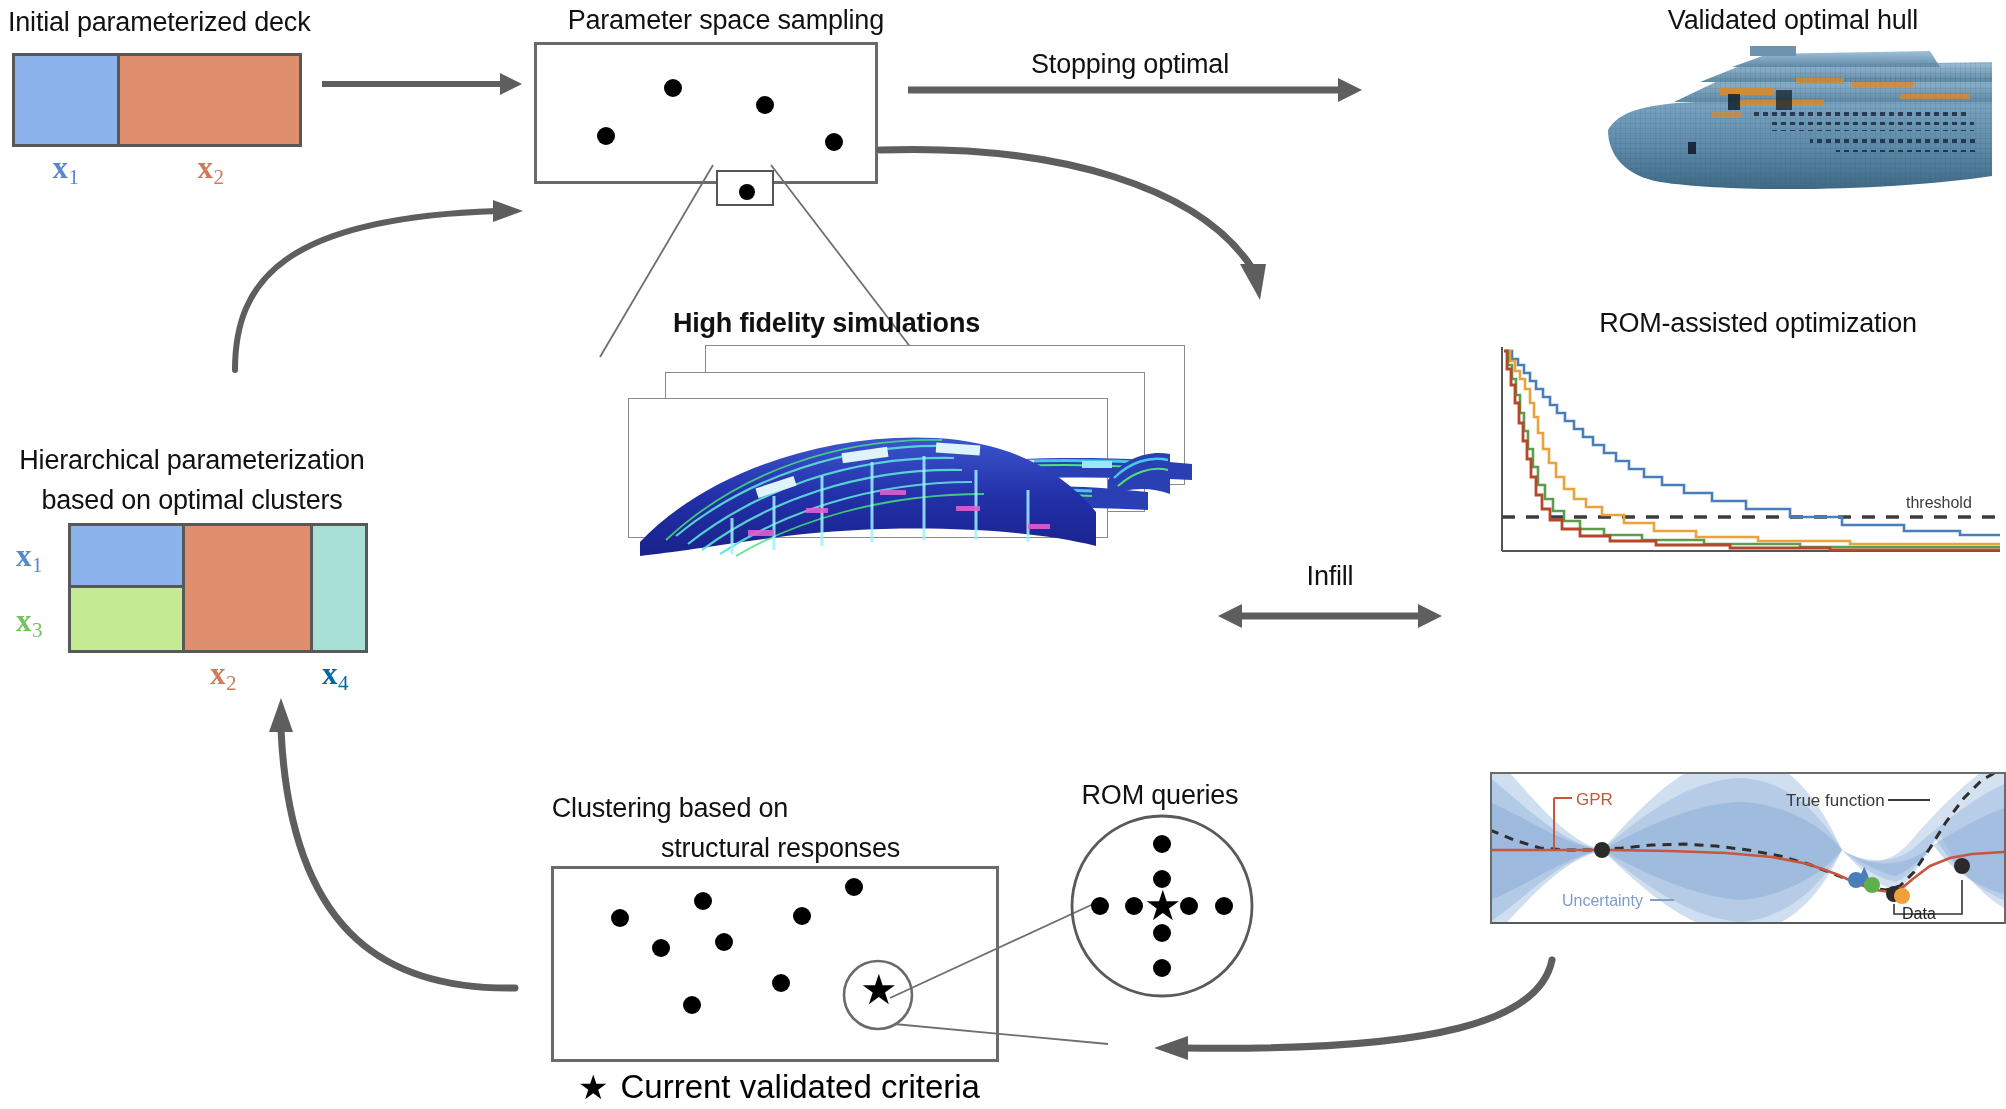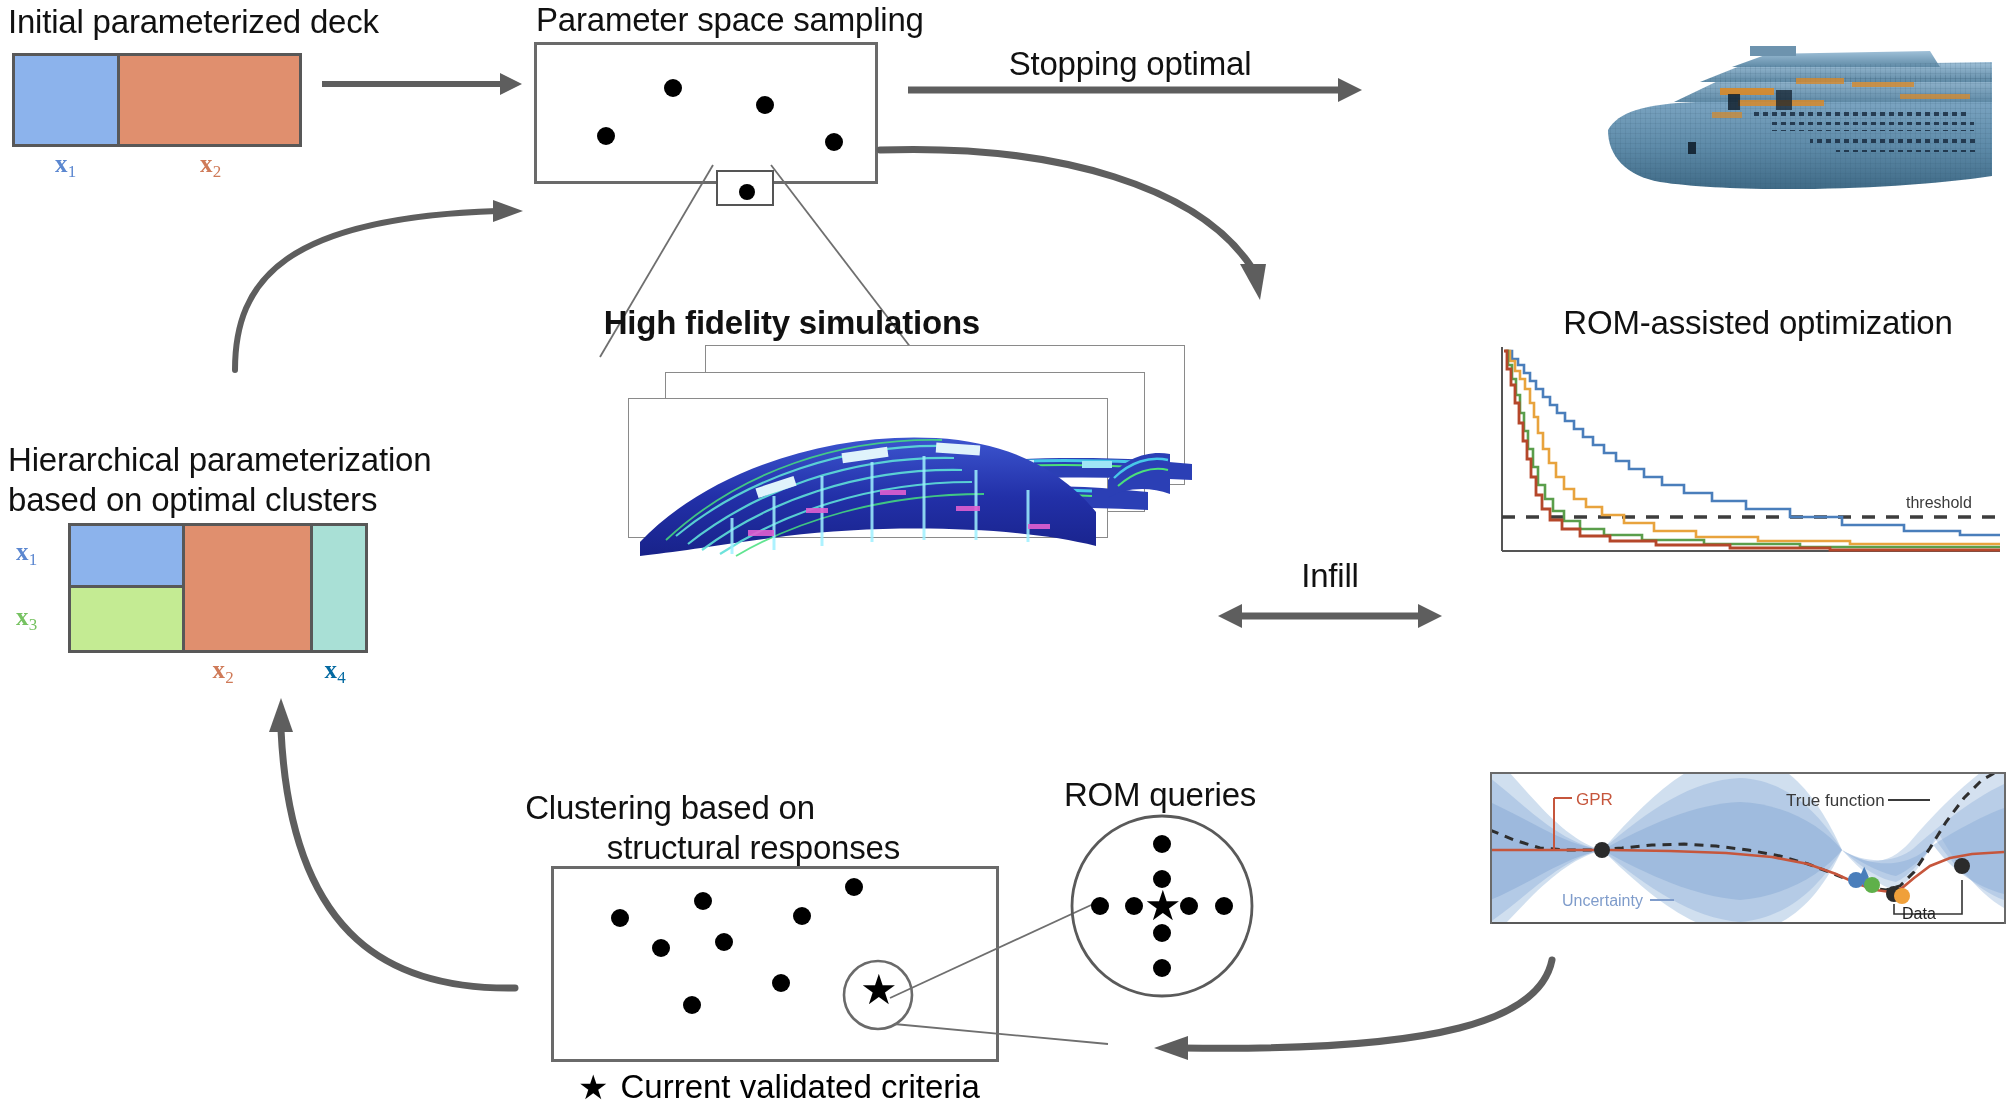--- a/index.html
+++ b/index.html
@@ -13,39 +13,39 @@
   }
   #canvas {
     position: relative;
     width: 2006px;
     height: 1109px;
     background: #ffffff;
     overflow: hidden;
   }
   .abs { position: absolute; }
   .ttl {
-    font-size: 33px;
+    font-size: 27px;
     line-height: 40px;
     color: #111;
     white-space: nowrap;
     letter-spacing: -0.2px;
   }
   .center { text-align: center; }
 
   
   .deckbox {
     box-sizing: border-box;
     border: 3px solid #585858;
     display: flex;
     background: #fff;
   }
   .seg { box-sizing: border-box; }
   .varlbl {
     font-family: "Liberation Serif", serif;
-    font-size: 25px;
+    font-size: 31px;
     font-weight: bold;
     white-space: nowrap;
   }
   .varlbl sub {
     font-size: 0.68em;
     font-weight: normal;
     vertical-align: baseline;
     position: relative;
     top: 0.30em;
     left: 0.02em;
@@ -131,20 +131,21 @@
   <svg class="abs" style="left:908px; top:74px;" width="454" height="32" viewBox="0 0 454 32">
     <line x1="0" y1="16" x2="430" y2="16" stroke="#5e5e5e" stroke-width="7"></line>
     <polygon points="430,4 454,16 430,28" fill="#5e5e5e"></polygon>
   </svg>
 
   <svg class="abs" style="left:880px; top:128px;" width="420" height="180" viewBox="0 0 420 180">
     <path d="M 0 22 C 180 16, 320 60, 372 140" fill="none" stroke="#5e5e5e" stroke-width="7" stroke-linecap="round"></path>
     <polygon points="360,136 380,172 386,136" fill="#5e5e5e"></polygon>
   </svg>
 
+  <div class="abs ttl" style="left:1580px; top:0px; width:426px; text-align:center;">Validated optimal hull</div>
 
   <svg class="abs" style="left:1600px; top:38px;" width="400" height="165" viewBox="0 0 400 165">
     <defs>
       <linearGradient id="hullg" x1="0" y1="0" x2="0" y2="1">
         <stop offset="0%" stop-color="#7ea7c4"></stop>
         <stop offset="55%" stop-color="#5d8aa8"></stop>
         <stop offset="100%" stop-color="#3f6a86"></stop>
       </linearGradient>
       <linearGradient id="supg" x1="0" y1="0" x2="0" y2="1">
         <stop offset="0%" stop-color="#9fc0d8"></stop>

